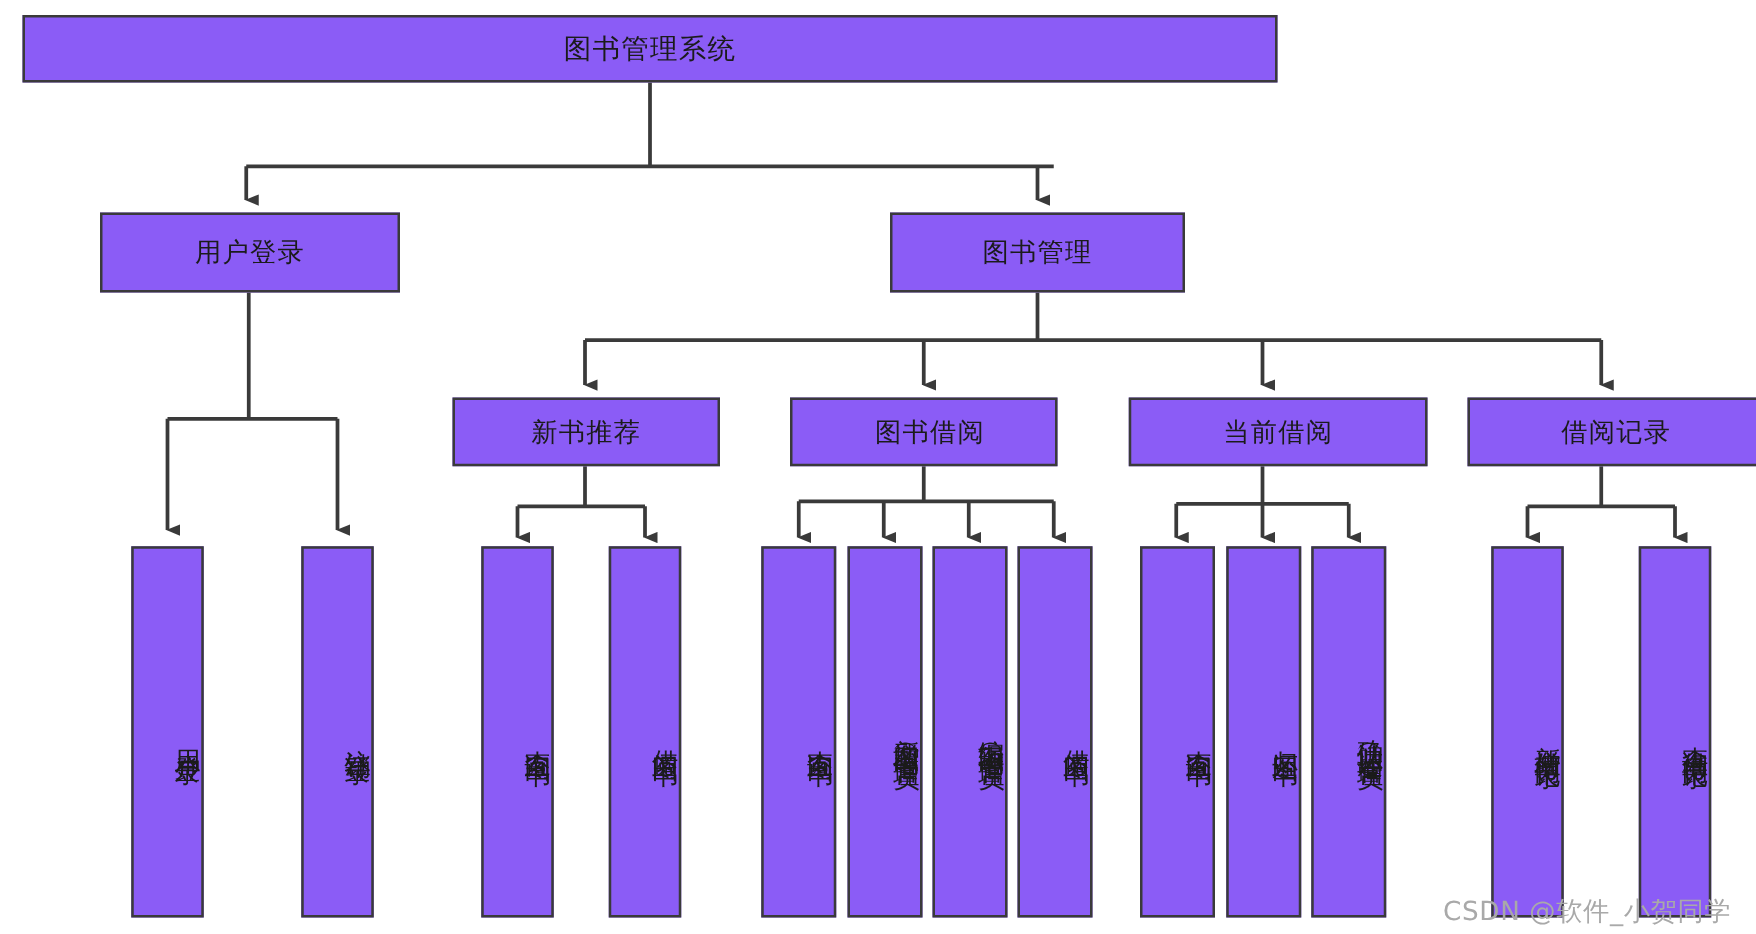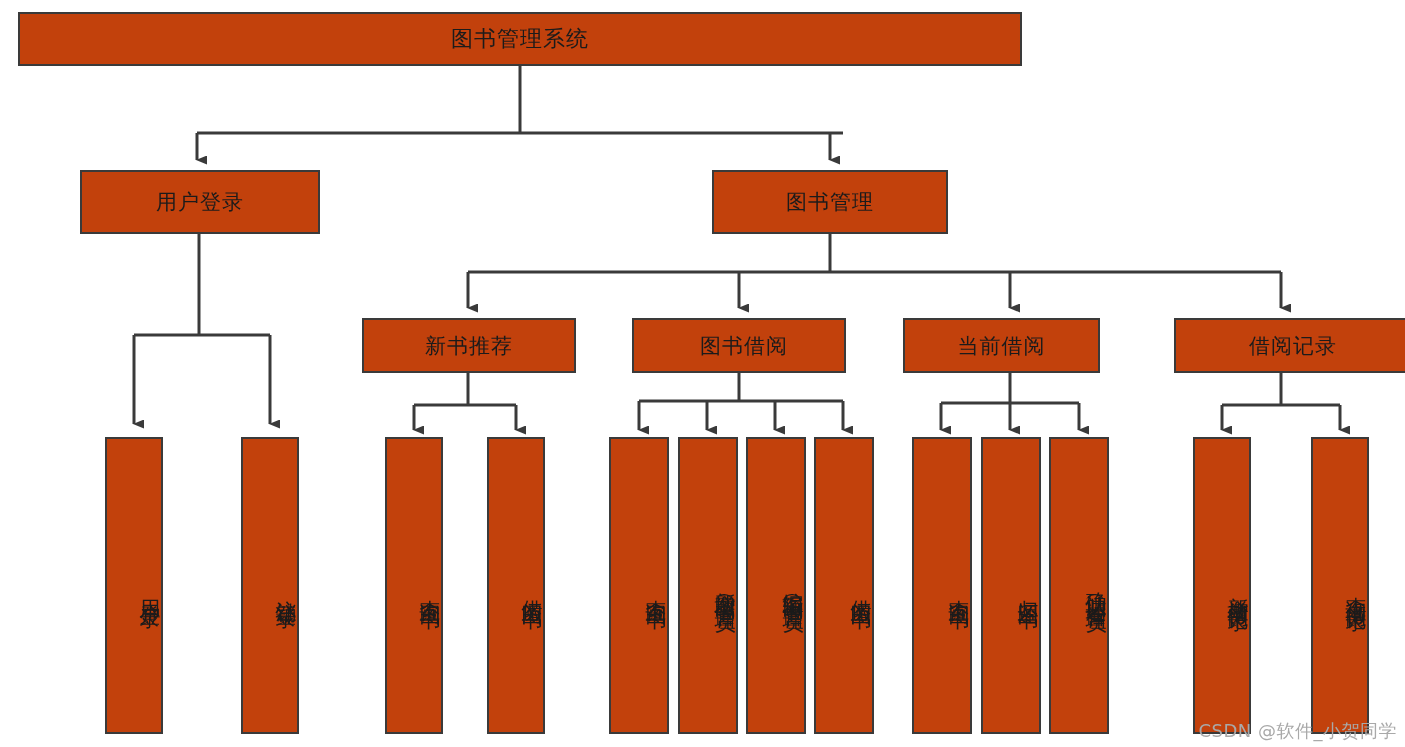--- a/index.html
+++ b/index.html
@@ -1,30 +1,30 @@
 <!DOCTYPE html>
 <html><head>
 <meta charset="utf-8">
 <title>Book Management System Structure Diagram</title>
 <style>
   html,body{margin:0;padding:0;background:#ffffff;}
   body{width:1405px;height:747px;overflow:hidden;
        font-family:"DejaVu Sans","Liberation Sans",sans-serif;}
   #stage{position:relative;width:1405px;height:747px;background:#fff;}
   svg#wires{position:absolute;left:0;top:0;width:1405px;height:747px;}
-  .node{position:absolute;box-sizing:border-box;background:#c2410c;
+  .node{position:absolute;box-sizing:border-box;background:#8b5cf6;
         border:2.5px solid #3a3a3a;display:flex;align-items:center;
         justify-content:center;color:#1b1b1b;}
   .node.h{font-size:21px;letter-spacing:1px;}
   .node.root{font-size:22px;letter-spacing:1px;}
   .node.v{writing-mode:vertical-rl;text-orientation:upright;
           font-size:21px;letter-spacing:3px;padding-top:6px;
           align-items:flex-start;justify-content:center;line-height:1.05;}
   .node.v span{writing-mode:vertical-rl;text-orientation:upright;display:block;}
-  .wm{position:absolute;right:8px;bottom:4px;font-size:18px;color:#a9a9a9;
+  .wm{position:absolute;right:20px;bottom:4px;font-size:21px;color:#a9a9a9;
       letter-spacing:.5px;white-space:nowrap;}
 </style>
 </head>
 <body>
 
 <div id="stage">
 
   <svg id="wires" viewBox="0 0 1405 747" xmlns="http://www.w3.org/2000/svg">
     <defs>
       <marker id="ah" markerWidth="9" markerHeight="11" refX="4.5" refY="10" orient="auto" markerUnits="userSpaceOnUse">
@@ -85,21 +85,21 @@
   <div class="node h" style="left:362px;top:318px;width:214px;height:55px;">
     <span>新书推荐</span>
   </div>
 
   <div class="node h" style="left:712px;top:170px;width:236px;height:64px;">
     <span>图书管理</span>
   </div>
   <div class="node h" style="left:632px;top:318px;width:214px;height:55px;padding-left:10px;">
     <span>图书借阅</span>
   </div>
-  <div class="node h" style="left:903px;top:318px;width:197px;height:55px;">
+  <div class="node h" style="left:903px;top:318px;width:239px;height:55px;">
     <span>当前借阅</span>
   </div>
   <div class="node h" style="left:1174px;top:318px;width:238px;height:55px;">
     <span>借阅记录</span>
   </div>
 
   <div class="node v" style="left:105px;top:437px;width:58px;height:297px;">
     <span>用户登录</span>
   </div>
   <div class="node v" style="left:241px;top:437px;width:58px;height:297px;">

